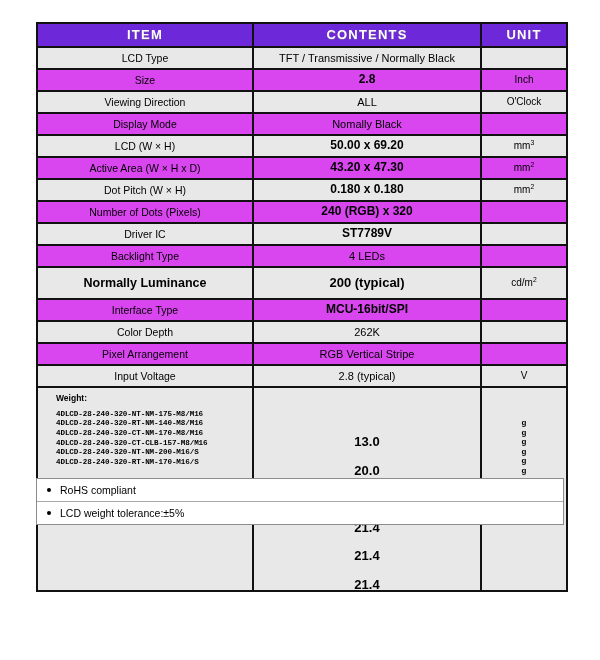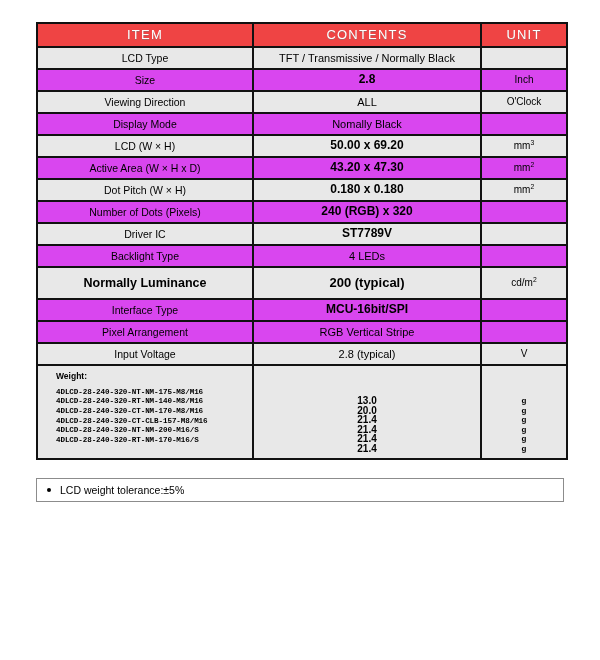--- a/index.html
+++ b/index.html
@@ -39,24 +39,24 @@
     border-right: 2px solid #111;
     border-bottom: 2px solid #111;
     padding: 0;
     vertical-align: middle;
     text-align: center;
   }
   table.spec th:last-child, table.spec td:last-child { border-right: none; }
   table.spec tr.last-row > td { border-bottom: none; }
 
   thead th {
-    background: #ef4444;
+    background: #6d28d9;
     color: #ffffff;
     font-size: 13px;
-    font-weight: normal;
+    font-weight: bold;
     letter-spacing: 1.2px;
     height: 22px;
     line-height: 22px;
     text-shadow: 0 1px 0 rgba(120,120,120,.55);
   }
 
   tbody tr td {
     height: 20px;
     font-size: 10.5px;
     line-height: 1.15;
@@ -100,23 +100,24 @@
     white-space: nowrap;
     font-family: Liberation Mono, monospace;
   }
   .wt-vals {
     margin: 0;
     padding: 30px 0 0 0;
     list-style: none;
     text-align: center;
   }
   .wt-vals li {
-    font-size: 10px;
+    font-size: 13px;
     font-weight: bold;
     line-height: 9.6px;
+    margin-top: 19px;
   }
   .wt-units {
     margin: 0;
     padding: 30px 0 0 0;
     list-style: none;
     text-align: center;
   }
   .wt-units li {
     font-size: 8px;
     font-weight: bold;
@@ -242,20 +243,25 @@
           <td class="unit"></td>
         </tr>
         <tr class="shade tall">
           <td class="item">Normally Luminance</td>
           <td class="cont">200 (typical)</td>
           <td class="unit">cd/m<sup>2</sup></td>
         </tr>
         <tr class="plain">
           <td class="item">Interface Type</td>
           <td class="cont big">MCU-16bit/SPI</td>
+          <td class="unit"></td>
+        </tr>
+        <tr class="shade">
+          <td class="item">Color Depth</td>
+          <td class="cont">262K</td>
           <td class="unit"></td>
         </tr>
         <tr class="plain">
           <td class="item">Pixel Arrangement</td>
           <td class="cont">RGB Vertical Stripe</td>
           <td class="unit"></td>
         </tr>
         <tr class="shade">
           <td class="item">Input Voltage</td>
           <td class="cont">2.8 (typical)</td>
@@ -295,16 +301,20 @@
           </td>
         </tr>
       </tbody>
   </table>
 </div>
 
 <div class="note-wrap">
   <div id="note-items">
       <div class="note-item">
         <span class="bullet"></span>
+        <span>RoHS compliant</span>
+      </div>
+      <div class="note-item">
+        <span class="bullet"></span>
         <span>LCD weight tolerance:±5%</span>
       </div>
     </div>
 </div>
 
 </body></html>

